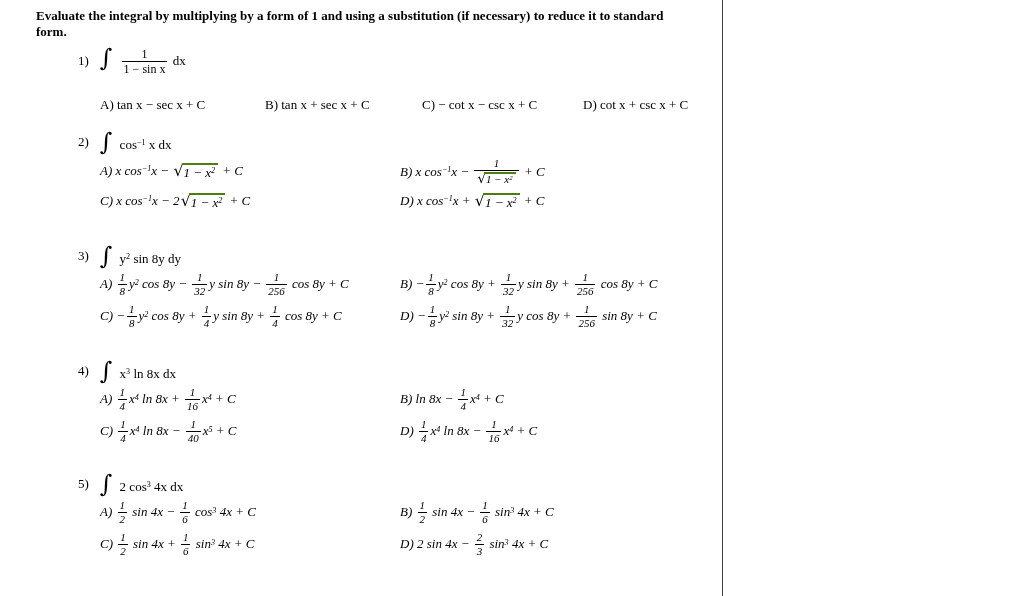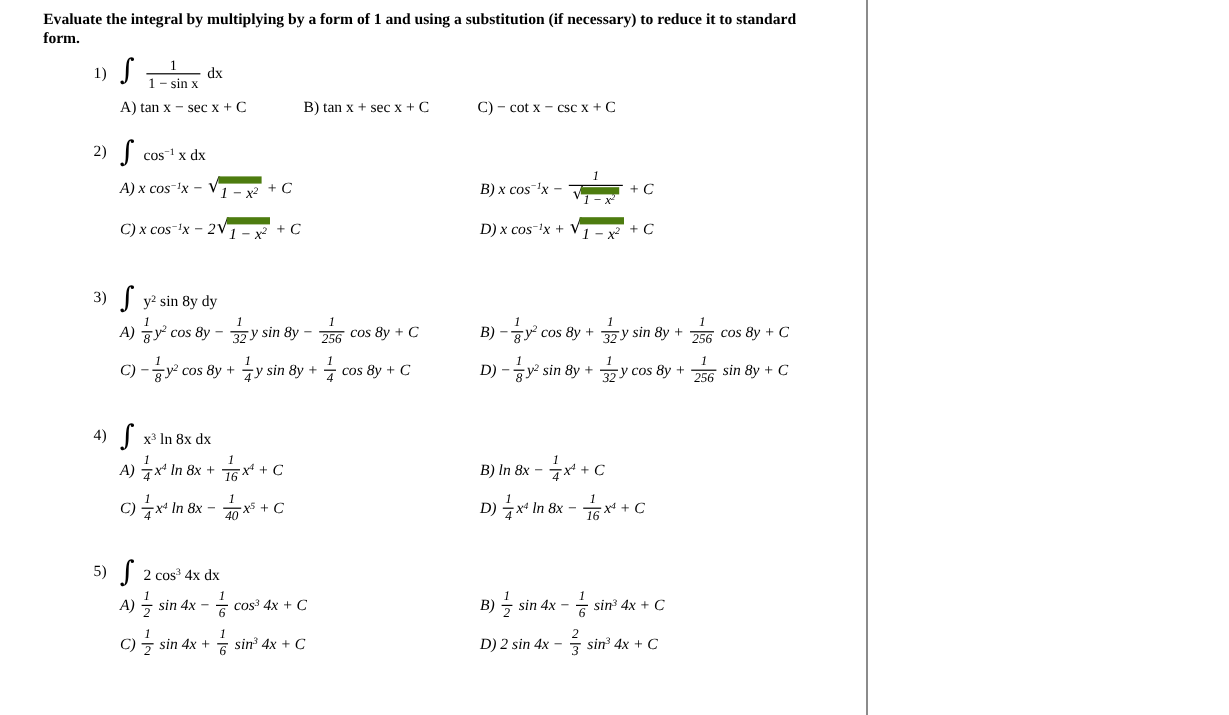--- a/index.html
+++ b/index.html
@@ -14,24 +14,24 @@
   .int{font-family:"DejaVu Serif",serif;font-size:24px;line-height:0.9;margin-right:4px;position:relative;top:1px;}
   .choice{white-space:nowrap;}
   .choices4{display:grid;grid-template-columns:153px 145px 149px auto;padding-left:64px;font-size:13px;align-items:center;}
   .choices2{display:grid;grid-template-columns:300px auto;padding-left:64px;font-size:13px;align-items:center;row-gap:7px;font-style:italic;}
   .frac{display:inline-block;vertical-align:middle;text-align:center;line-height:1;margin:0 2px;position:relative;top:-1px;}
   .frac .fnum{display:block;font-size:11px;padding:0 2px 1px;}
   .frac .fden{display:block;font-size:11px;border-top:1px solid #000;padding:1px 2px 0;}
   .pline .frac .fnum,.pline .frac .fden{font-size:12px;}
   .sqrt{display:inline-flex;align-items:stretch;vertical-align:middle;margin:0 1px;}
   .rad{font-family:"DejaVu Serif",serif;line-height:1;font-size:1.22em;margin-right:-2px;align-self:flex-start;}
-  .vinc{border-top:6px solid #4d7c0f;padding:0 3px 0 2px;}
+  .vinc{border-top:2px solid #4d7c0f;padding:0 3px 0 2px;}
   sup.msup{font-size:0.62em;line-height:0;vertical-align:0.45em;}
   .p1 .pline{margin-top:7px;}
-  .p1 .choices4{margin-top:5px;margin-bottom:18px;}
+  .p1 .choices4{margin-top:21px;margin-bottom:18px;gap:12px;}
   .p2 .pline{margin-top:6px;margin-bottom:6px;}
   .p2{margin-bottom:34px;}
   .p3 .pline{margin-bottom:6px;}
   .p3{margin-bottom:30px;}
   .p4 .pline{margin-bottom:6px;}
   .p4{margin-bottom:28px;}
   .p5 .pline{margin-bottom:6px;}
 </style>
 </head>
 <body>
@@ -43,20 +43,21 @@
 
     <div class="problem p1">
       <div class="pline">
         <span class="pnum">1)</span>
         <span class="mathexpr"><span class="int">∫</span> <span class="frac"><span class="fnum">1</span><span class="fden">1 − sin x</span></span> dx</span>
       </div>
       <div class="choices4">
         <span class="choice">A) tan x − sec x + C</span>
         <span class="choice">B) tan x + sec x + C</span>
         <span class="choice">C) − cot x − csc x + C</span>
+        <span class="choice">D) cot x + csc x + C</span>
       </div>
     </div>
 
 
     <div class="problem p2">
       <div class="pline">
         <span class="pnum">2)</span>
         <span class="mathexpr"><span class="int">∫</span> cos<sup class="msup">−1</sup> x dx</span>
       </div>
       <div class="choices2">

